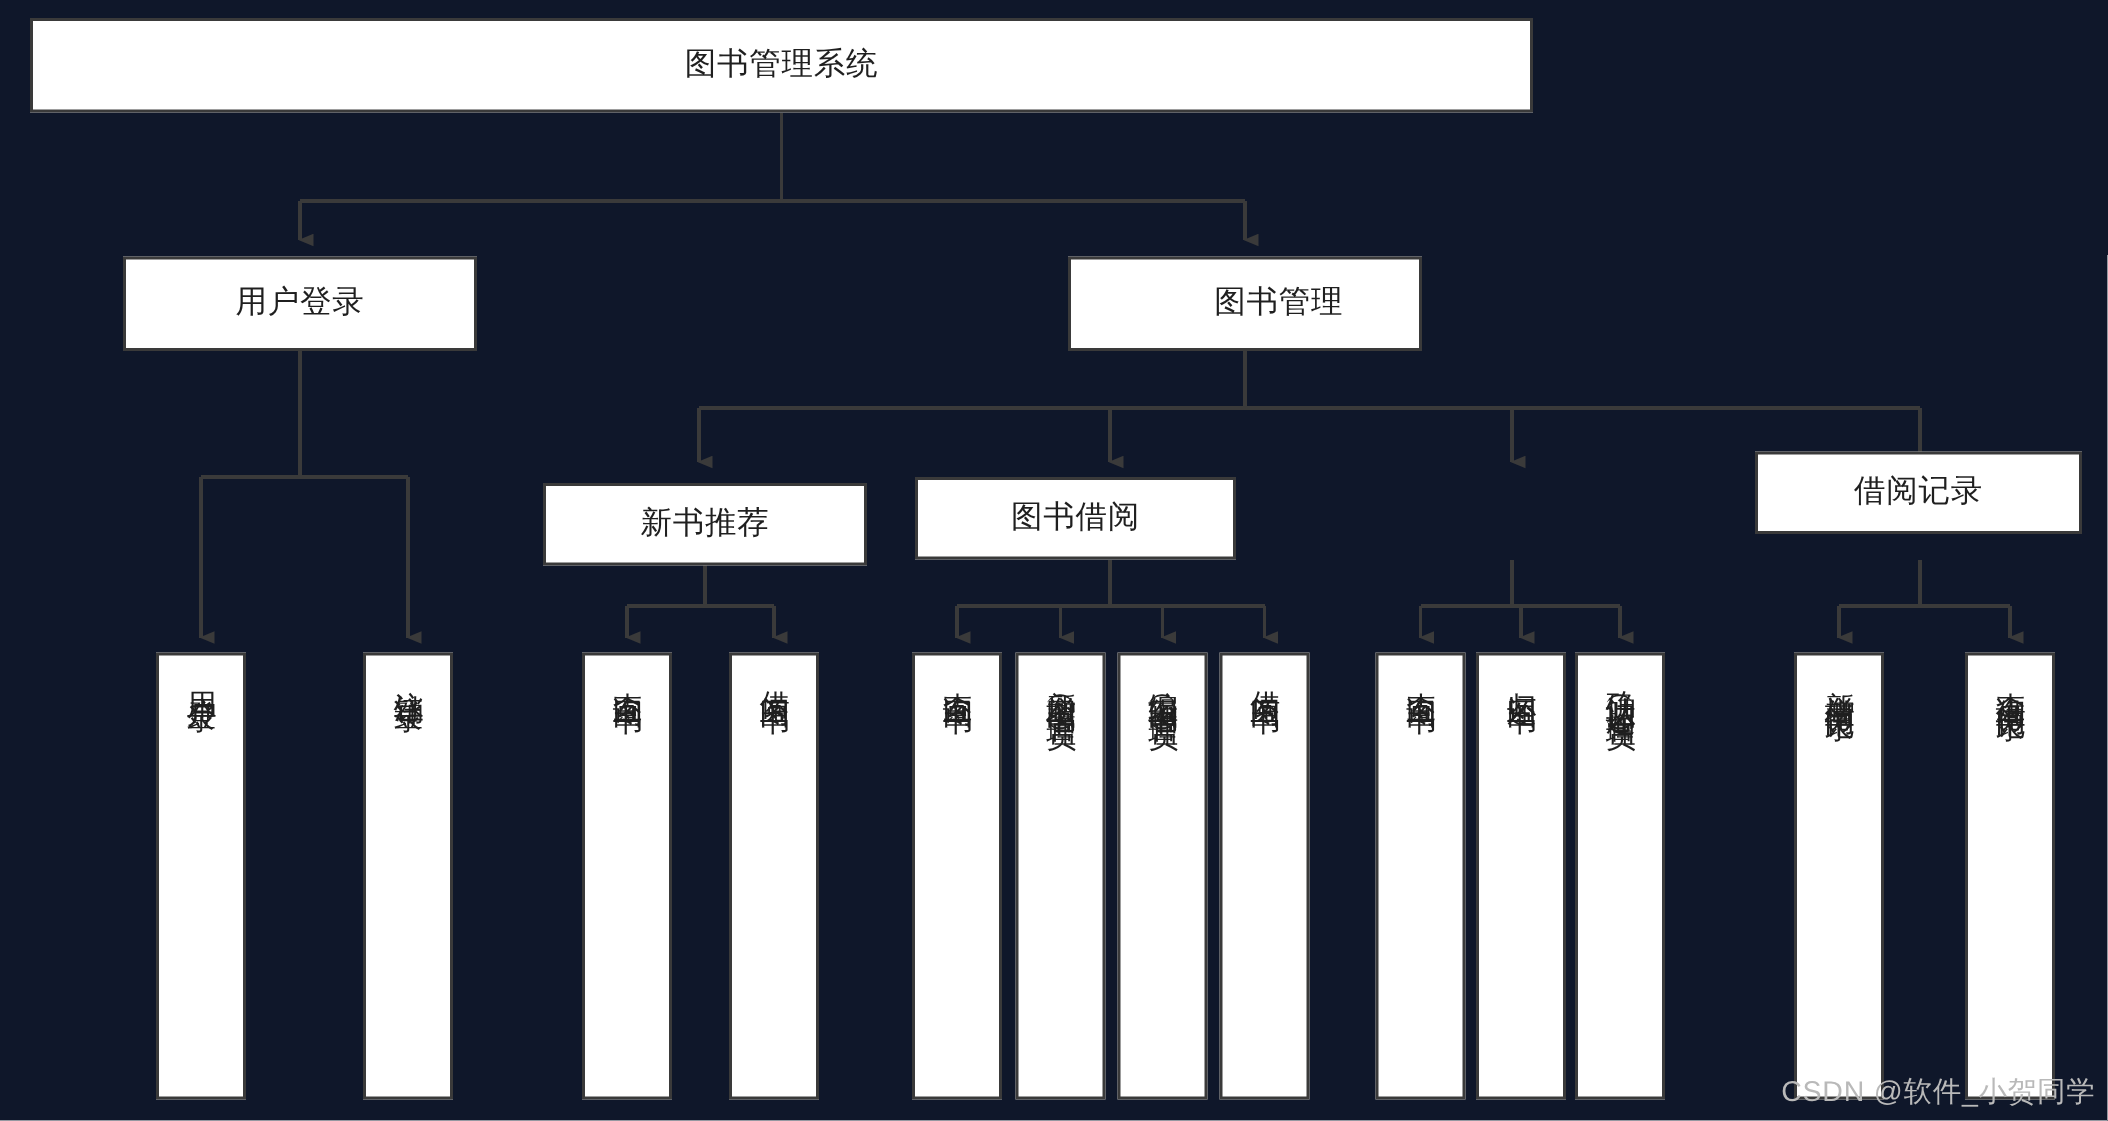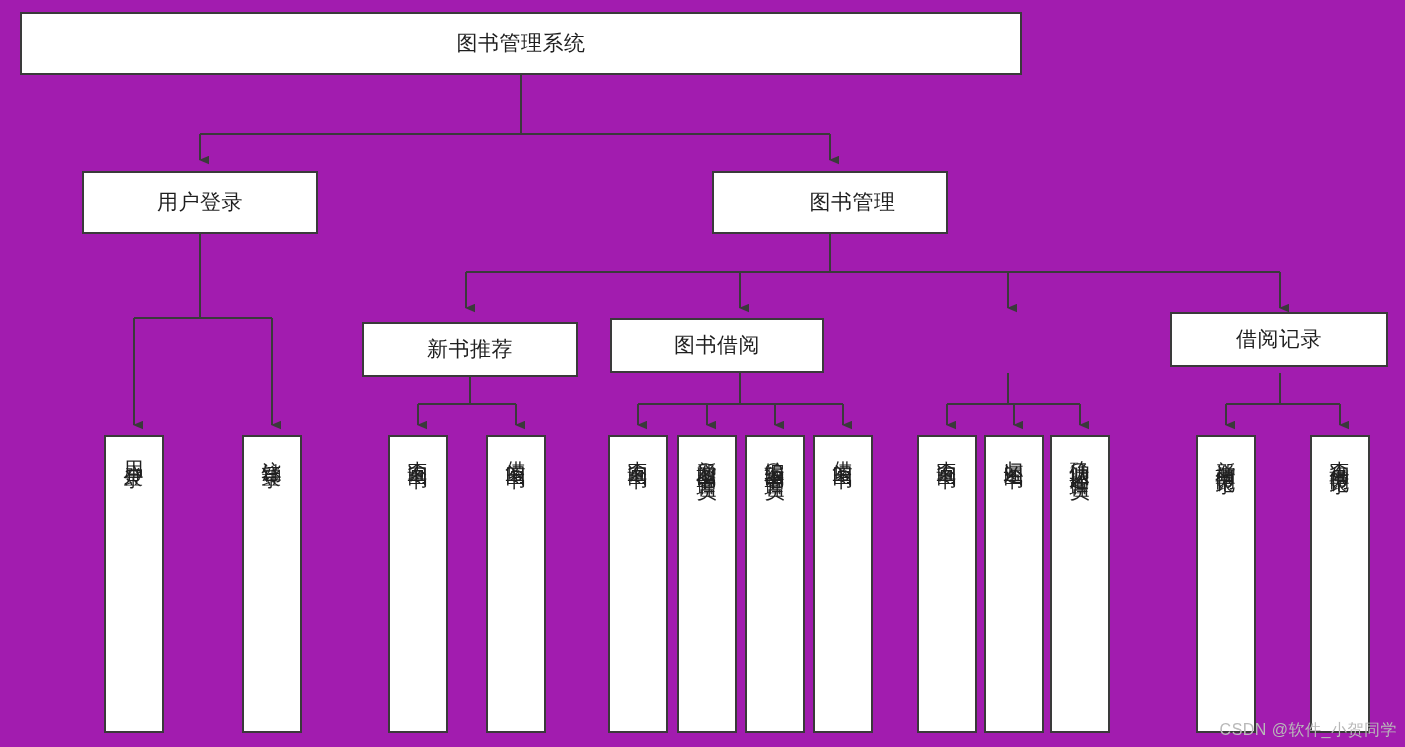--- a/index.html
+++ b/index.html
@@ -8,21 +8,21 @@
     padding: 0;
     background: #ffffff;
   }
   body {
     font-family: "Liberation Sans", "DejaVu Sans", sans-serif;
   }
   #diagram-canvas {
     position: relative;
     width: 1405px;
     height: 747px;
-    background: #a21caf;
+    background: #0f172a;
     overflow: hidden;
   }
   #edges-layer {
     position: absolute;
     left: 0;
     top: 0;
     width: 1405px;
     height: 747px;
     pointer-events: none;
   }
@@ -58,21 +58,21 @@
     font-size: 20px;
     letter-spacing: 3px;
     line-height: 1;
     white-space: nowrap;
     display: block;
   }
   #watermark {
     position: absolute;
     right: 8px;
     bottom: 6px;
-    font-size: 16px;
+    font-size: 19px;
     color: #b9b9b9;
     letter-spacing: 0.5px;
     z-index: 5;
     white-space: nowrap;
   }
 </style>
 </head>
 <body>
 
 <div id="diagram-canvas">
@@ -141,21 +141,21 @@
 
   <div class="node node-h" style="left:362px; top:322px; width:216px; height:55px;">
     <span class="node-label">新书推荐</span>
   </div>
 
   <div class="node node-h" style="left:610px; top:318px; width:214px; height:55px;">
     <span class="node-label">图书借阅</span>
   </div>
 
 
-  <div class="node node-h" style="left:1170px; top:312px; width:218px; height:55px;">
+  <div class="node node-h" style="left:1170px; top:301px; width:218px; height:55px;">
     <span class="node-label">借阅记录</span>
   </div>
 
   <div class="node node-v" style="left:104px; top:435px; width:60px; height:298px;">
     <span class="node-label">用户登录</span>
   </div>
 
   <div class="node node-v" style="left:242px; top:435px; width:60px; height:298px;">
     <span class="node-label">注销登录</span>
   </div>

